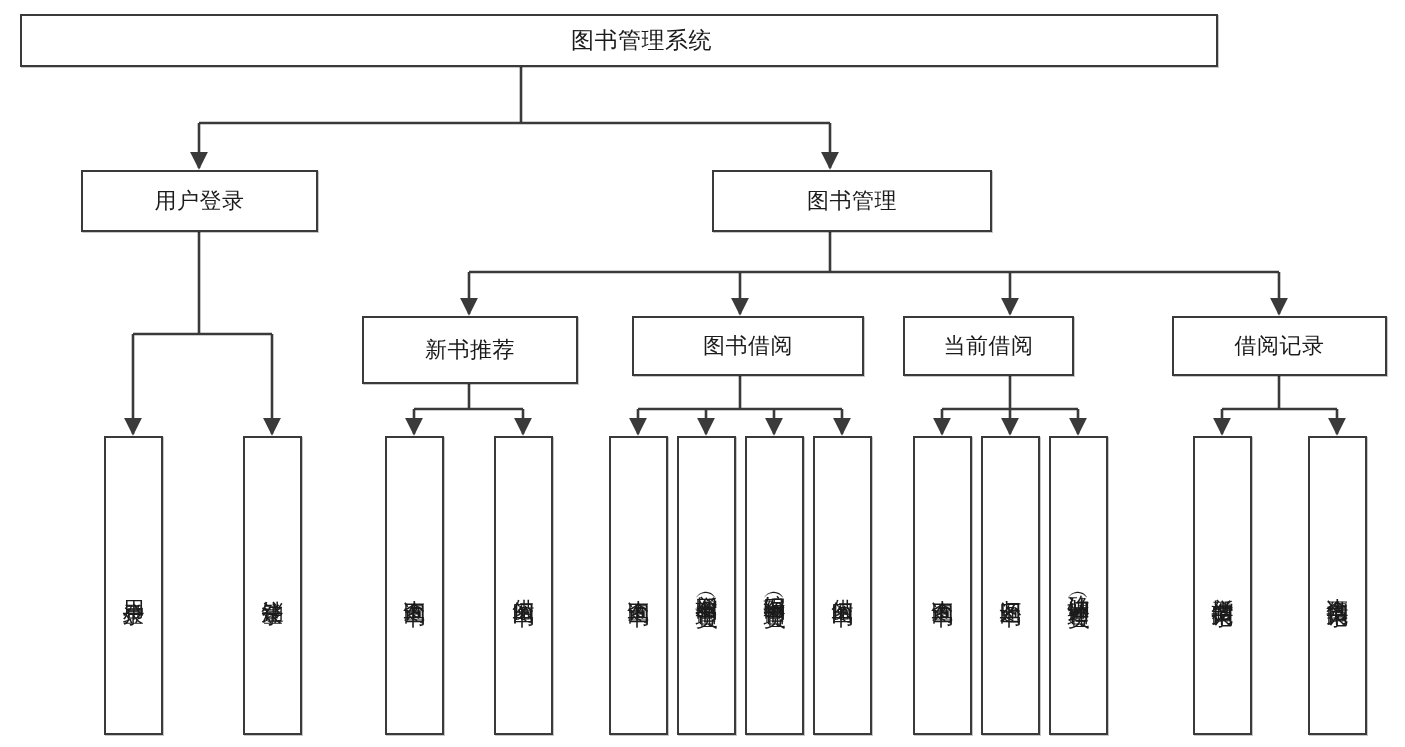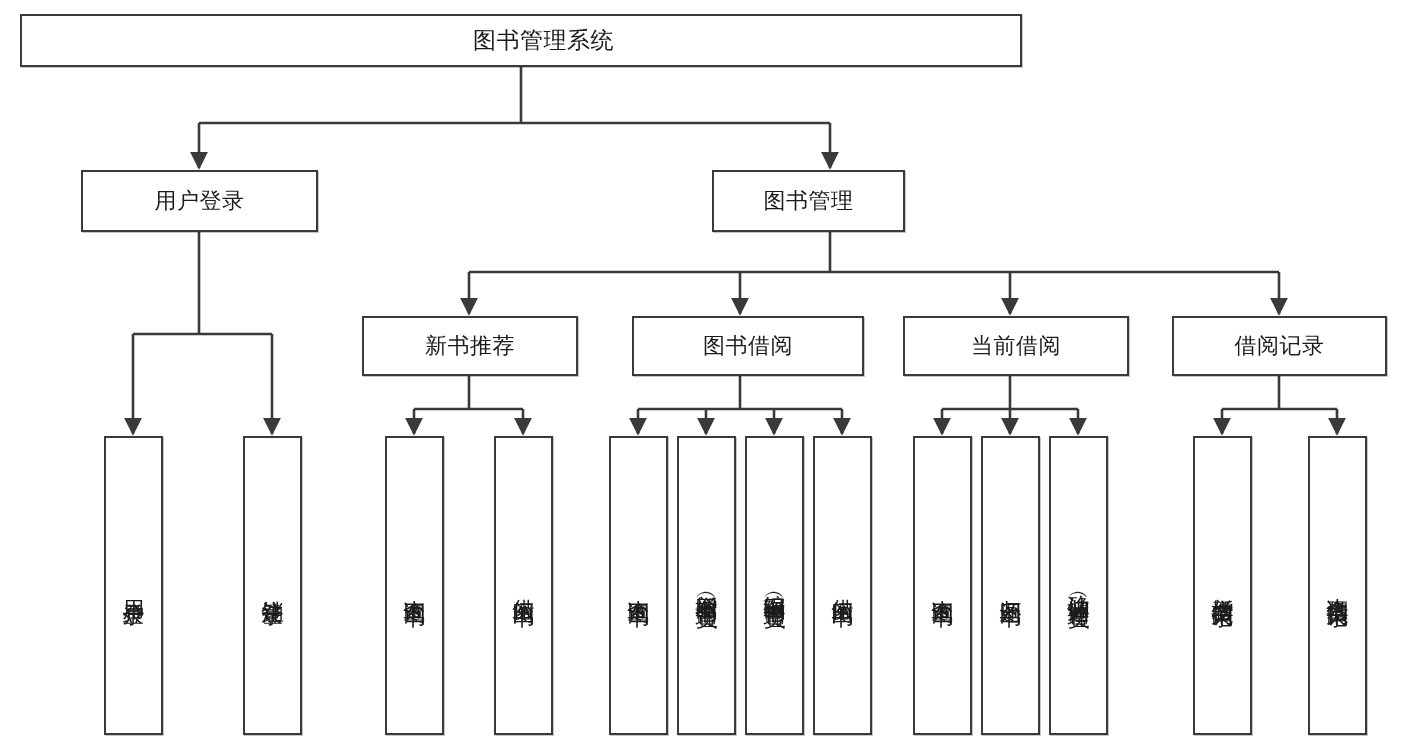--- a/index.html
+++ b/index.html
@@ -121,38 +121,38 @@
       <path d="M 1078 409 L 1078 434" marker-end="url(#arrow)"></path>
 
       <path d="M 1279 376 L 1279 409"></path>
       <path d="M 1222 409 L 1337 409"></path>
       <path d="M 1222 409 L 1222 434" marker-end="url(#arrow)"></path>
       <path d="M 1337 409 L 1337 434" marker-end="url(#arrow)"></path>
 
     </g>
   </svg>
 
-  <div class="node root horizontal" style="left:20px; top:14px; width:1002px; height:53px;padding-left:45px;">
+  <div class="node root horizontal" style="left:20px; top:14px; width:1198px; height:53px;padding-left:45px;">
     <span class="label">图书管理系统</span>
   </div>
 
   <div class="node horizontal" style="left:81px; top:170px; width:237px; height:62px;">
     <span class="label">用户登录</span>
   </div>
-  <div class="node horizontal" style="left:712px; top:170px; width:193px; height:62px;">
+  <div class="node horizontal" style="left:712px; top:170px; width:280px; height:62px;">
     <span class="label">图书管理</span>
   </div>
 
-  <div class="node horizontal" style="left:362px; top:316px; width:216px; height:60px;">
+  <div class="node horizontal" style="left:362px; top:316px; width:216px; height:68px;">
     <span class="label">新书推荐</span>
   </div>
   <div class="node horizontal" style="left:632px; top:316px; width:232px; height:60px;">
     <span class="label">图书借阅</span>
   </div>
-  <div class="node horizontal" style="left:903px; top:316px; width:226px; height:60px;">
+  <div class="node horizontal" style="left:903px; top:316px; width:171px; height:60px;">
     <span class="label">当前借阅</span>
   </div>
   <div class="node horizontal" style="left:1172px; top:316px; width:215px; height:60px;">
     <span class="label">借阅记录</span>
   </div>
 
   <div class="node vertical" style="left:104px; top:436px; width:59px; height:299px;">
     <span class="label">用户登录</span>
   </div>
   <div class="node vertical" style="left:243px; top:436px; width:59px; height:299px;">

